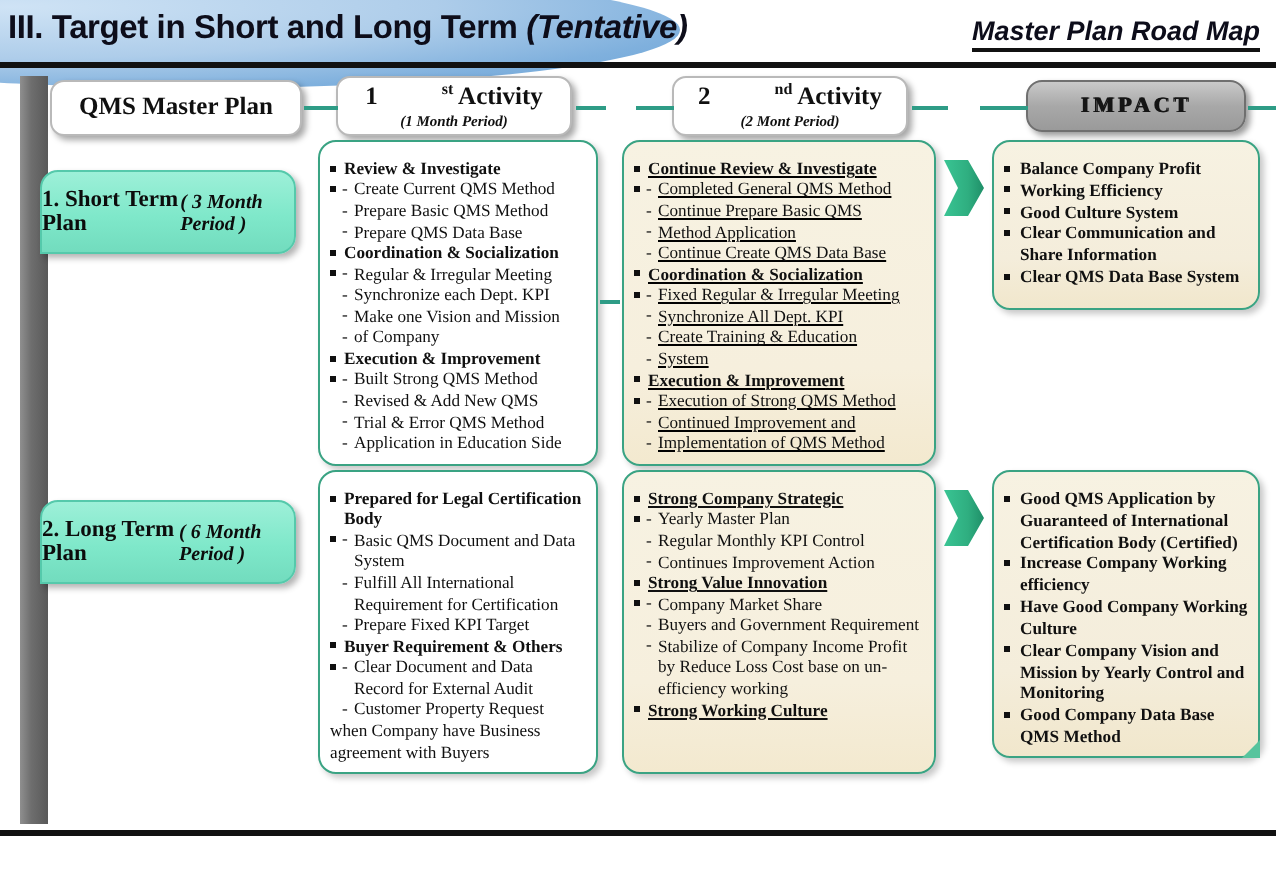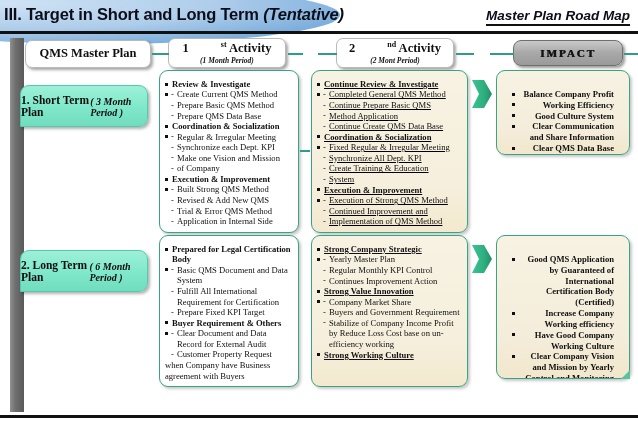--- a/index.html
+++ b/index.html
@@ -98,21 +98,21 @@
     font-weight:normal;font-size:8.6px;color:#101010;line-height:1.235;
     padding-left:6px;position:relative;text-decoration:none;
   }
   ul.lv2 > li::before{
     content:"-";position:absolute;left:0px;top:-0.5px;
     font-size:8.6px;color:#101010;
   }
   ul.lv1 > li.plain{padding-left:0px;font-weight:normal;}
   ul.lv1 > li.plain::before{content:"";}
 
-  .impact-list{list-style:none;margin:10px;padding:0;text-align:right;}
+  .impact-list{list-style:none;margin:0;padding:0;}
   .impact-list > li{
     font-weight:bold;font-size:8.6px;color:#101010;line-height:1.26;
     padding-left:8px;position:relative;
   }
   .impact-list > li::before{
     content:"";position:absolute;left:0px;top:3.5px;
     width:3px;height:3px;background:#101010;
   }
 
   
@@ -193,21 +193,21 @@
             <li>Make one  Vision and Mission</li>
             <li>of Company</li>
           </ul>
         </li>
         <li>Execution &amp; Improvement</li>
         <li class="plain">
           <ul class="lv2">
             <li>Built Strong QMS Method</li>
             <li>Revised &amp; Add New QMS</li>
             <li>Trial &amp;  Error QMS Method</li>
-            <li>Application in Internal Side</li>
+            <li>Application in Education Side</li>
           </ul>
         </li>
       </ul>
   </div>
 
   <div class="box panel panel-cream" style="left:311px;top:70px;width:157px;height:163px;text-decoration:underline;">
     <ul class="lv1" id="list-short-a2">
         <li>Continue Review &amp; Investigate</li>
         <li class="plain">
           <ul class="lv2">

